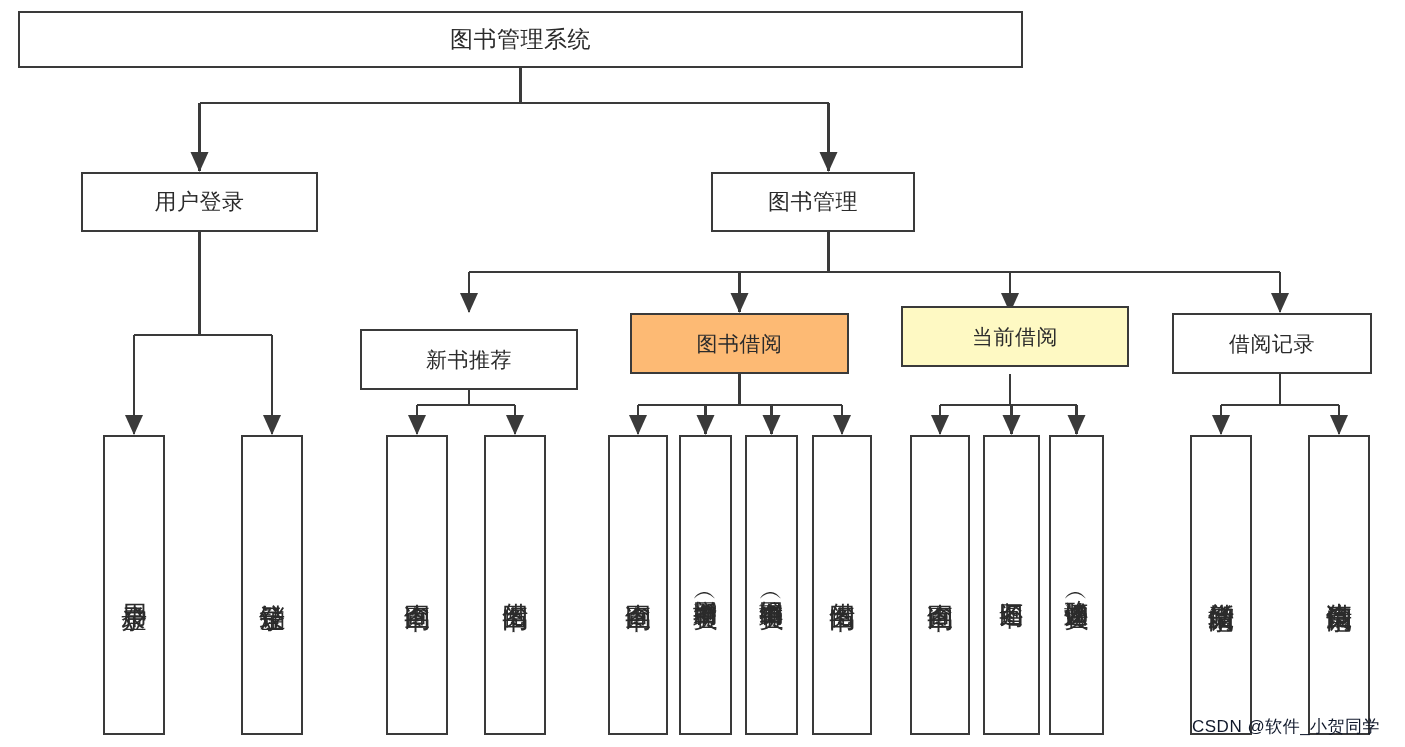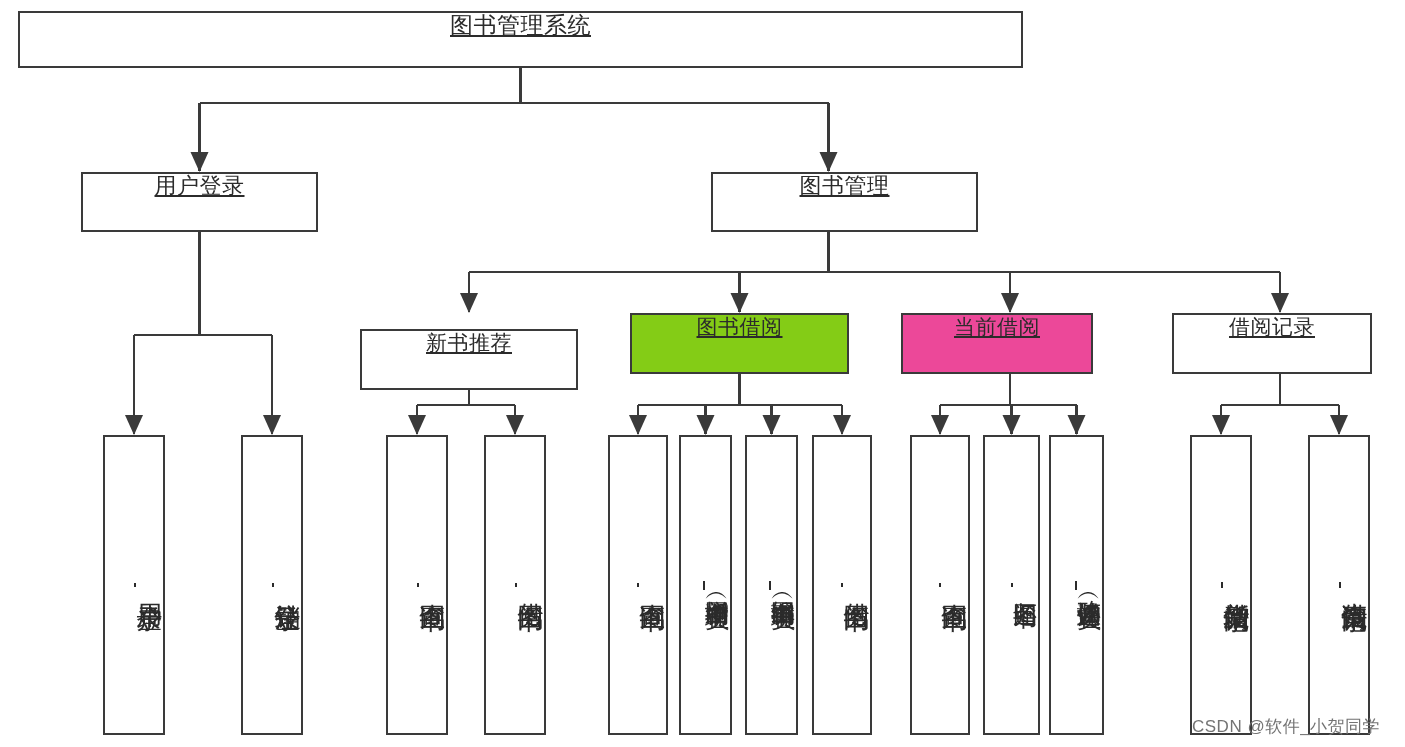--- a/index.html
+++ b/index.html
@@ -24,24 +24,24 @@
     width: 1405px;
     height: 747px;
     pointer-events: none;
   }
   .node {
     position: absolute;
     box-sizing: border-box;
     background: #ffffff;
     border: 2.5px solid #3a3a3a;
     display: flex;
+    align-items: center;
     justify-content: center;
     color: #2b2b2b;
     z-index: 2;
-    text-decoration: underline;
   }
   .node .lbl {
     display: block;
     text-align: center;
     line-height: 1.12;
     letter-spacing: 0.5px;
   }
   .node-root .lbl {
     font-size: 23px;
   }
@@ -135,30 +135,30 @@
       <line x1="1339" y1="405" x2="1339" y2="434" stroke="#3a3a3a" stroke-width="2.5" shape-rendering="crispEdges"></line>
       <path d="M1330,415 L1348,415 L1339,435 Z" fill="#3a3a3a"></path>
     </svg>
   <div id="nodes-layer">
       <div class="node node-root" style="left: 18px; top: 11px; width: 1005px; height: 57px; border-color: rgb(58, 58, 58); background: rgb(255, 255, 255); color: rgb(43, 43, 43);">
         <span class="lbl">图书管理系统</span>
       </div>
       <div class="node node-l1" style="left: 81px; top: 172px; width: 237px; height: 60px; border-color: rgb(58, 58, 58); background: rgb(255, 255, 255); color: rgb(43, 43, 43);">
         <span class="lbl">用户登录</span>
       </div>
-      <div class="node node-l1" style="left: 711px; top: 172px; width: 267px; height: 60px; border-color: rgb(58, 58, 58); background: rgb(255, 255, 255); color: rgb(43, 43, 43);">
+      <div class="node node-l1" style="left: 711px; top: 172px; width: 204px; height: 60px; border-color: rgb(58, 58, 58); background: rgb(255, 255, 255); color: rgb(43, 43, 43);">
         <span class="lbl">图书管理</span>
       </div>
       <div class="node node-l2" style="left: 360px; top: 329px; width: 218px; height: 61px; border-color: rgb(58, 58, 58); background: rgb(255, 255, 255); color: rgb(43, 43, 43);">
         <span class="lbl">新书推荐</span>
       </div>
-      <div class="node node-l2" style="left: 630px; top: 313px; width: 219px; height: 61px; border-color: rgb(58, 58, 58); background: #84cc16; color: rgb(43, 43, 43);">
+      <div class="node node-l2" style="left: 630px; top: 313px; width: 219px; height: 61px; border-color: rgb(58, 58, 58); background: #fdba74; color: rgb(43, 43, 43);">
         <span class="lbl">图书借阅</span>
       </div>
-      <div class="node node-l2" style="left: 901px; top: 313px; width: 192px; height: 61px; border-color: rgb(58, 58, 58); background: #ec4899; color: rgb(43, 43, 43);">
+      <div class="node node-l2" style="left: 901px; top: 306px; width: 228px; height: 61px; border-color: rgb(58, 58, 58); background: #fef9c3; color: rgb(43, 43, 43);">
         <span class="lbl">当前借阅</span>
       </div>
       <div class="node node-l2" style="left: 1172px; top: 313px; width: 200px; height: 61px; border-color: rgb(58, 58, 58); background: rgb(255, 255, 255); color: rgb(43, 43, 43);">
         <span class="lbl">借阅记录</span>
       </div>
       <div class="node node-leaf" style="left: 103px; top: 435px; width: 62px; height: 300px; border-color: rgb(58, 58, 58); background: rgb(255, 255, 255); color: rgb(43, 43, 43);">
         <span class="lbl">用户登录</span>
       </div>
       <div class="node node-leaf" style="left: 241px; top: 435px; width: 62px; height: 300px; border-color: rgb(58, 58, 58); background: rgb(255, 255, 255); color: rgb(43, 43, 43);">
         <span class="lbl">注销登录</span>
@@ -190,14 +190,14 @@
       <div class="node node-leaf node-leaf-narrow" style="left: 1049px; top: 435px; width: 55px; height: 300px; border-color: rgb(58, 58, 58); background: rgb(255, 255, 255); color: rgb(43, 43, 43);">
         <span class="lbl">确认归还（管理员）</span>
       </div>
       <div class="node node-leaf" style="left: 1190px; top: 435px; width: 62px; height: 300px; border-color: rgb(58, 58, 58); background: rgb(255, 255, 255); color: rgb(43, 43, 43);">
         <span class="lbl">新增借阅记录</span>
       </div>
       <div class="node node-leaf" style="left: 1308px; top: 435px; width: 62px; height: 300px; border-color: rgb(58, 58, 58); background: rgb(255, 255, 255); color: rgb(43, 43, 43);">
         <span class="lbl">查询借阅记录</span>
       </div>
     </div>
-  <div id="watermark" style="color: #737373; left: 1192px; top: 715px;">CSDN @软件_小贺同学</div>
+  <div id="watermark" style="color: #0f172a; left: 1192px; top: 715px;">CSDN @软件_小贺同学</div>
 </div>
 
 </body></html>

